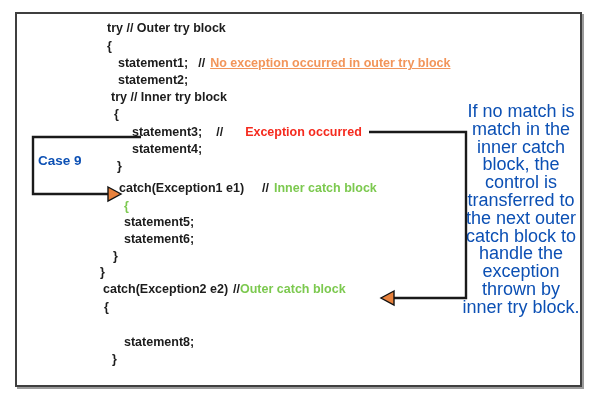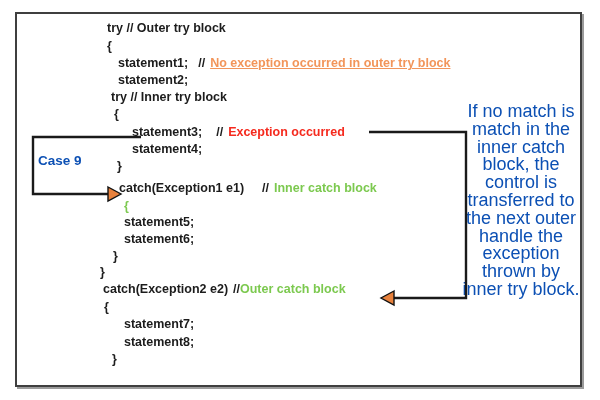--- a/index.html
+++ b/index.html
@@ -41,45 +41,45 @@
 <div id="stage">
 
   <div class="frame"></div>
 
   <div class="code-line" style="left:107px;top:21px"><span>try // Outer try block</span></div>
   <div class="code-line" style="left:107px;top:39px"><span>{</span></div>
   <div class="code-line" style="left:118px;top:56px"><span>statement1;</span><span class="c-code" style="margin-left:10px">//</span><span class="c-orange" style="margin-left:5px">No exception occurred in outer try block</span></div>
   <div class="code-line" style="left:118px;top:73px"><span>statement2;</span></div>
   <div class="code-line" style="left:111px;top:90px"><span>try // Inner try block</span></div>
   <div class="code-line" style="left:114px;top:107px"><span>{</span></div>
-  <div class="code-line" style="left:132px;top:125px"><span>statement3;</span><span class="c-code" style="margin-left:14px">//</span><span class="c-red" style="margin-left:5px">Exception occurred</span></div>
+  <div class="code-line" style="left:132px;top:125px"><span>statement3;</span><span class="c-code" style="margin-left:14px">//</span><span class="c-red" style="margin-left:22px">Exception occurred</span></div>
   <div class="code-line" style="left:132px;top:142px"><span>statement4;</span></div>
   <div class="code-line" style="left:117px;top:159px"><span>}</span></div>
   <div class="code-line" style="left:119px;top:181px"><span>catch(Exception1 e1)</span><span class="c-code" style="margin-left:18px">//</span><span class="c-green" style="margin-left:5px">Inner catch block</span></div>
   <div class="code-line" style="left:124px;top:199px"><span class="c-green">{</span></div>
   <div class="code-line" style="left:124px;top:215px"><span>statement5;</span></div>
   <div class="code-line" style="left:124px;top:232px"><span>statement6;</span></div>
   <div class="code-line" style="left:113px;top:249px"><span>}</span></div>
   <div class="code-line" style="left:100px;top:265px"><span>}</span></div>
   <div class="code-line" style="left:103px;top:282px"><span>catch(Exception2 e2)</span><span class="c-code" style="margin-left:5px">//</span><span class="c-green" style="margin-left:0">Outer catch block</span></div>
   <div class="code-line" style="left:104px;top:300px"><span>{</span></div>
-  <div class="code-line" style="left:124px;top:317px"><span>statement7;</span></div>
   <div class="code-line" style="left:124px;top:335px"><span>statement8;</span></div>
   <div class="code-line" style="left:112px;top:352px"><span>}</span></div>
 
   <div class="case-label">Case 9</div>
 
   <div class="note">
     <div>If no match is</div>
     <div>match in the</div>
     <div>inner catch</div>
     <div>block, the</div>
     <div>control is</div>
     <div>transferred to</div>
     <div>the next outer</div>
+    <div>catch block to</div>
     <div>handle the</div>
     <div>exception</div>
     <div>thrown by</div>
     <div>inner try block.</div>
   </div>
 
   <svg class="connectors" width="600" height="400" viewBox="0 0 600 400">
     <polyline class="conn" points="141,137 33,137 33,194 108,194"></polyline>
     <polygon class="ahead" points="108,187 121,194 108,201"></polygon>
     <polyline class="conn" points="369,132 466,132 466,298 394,298"></polyline>

